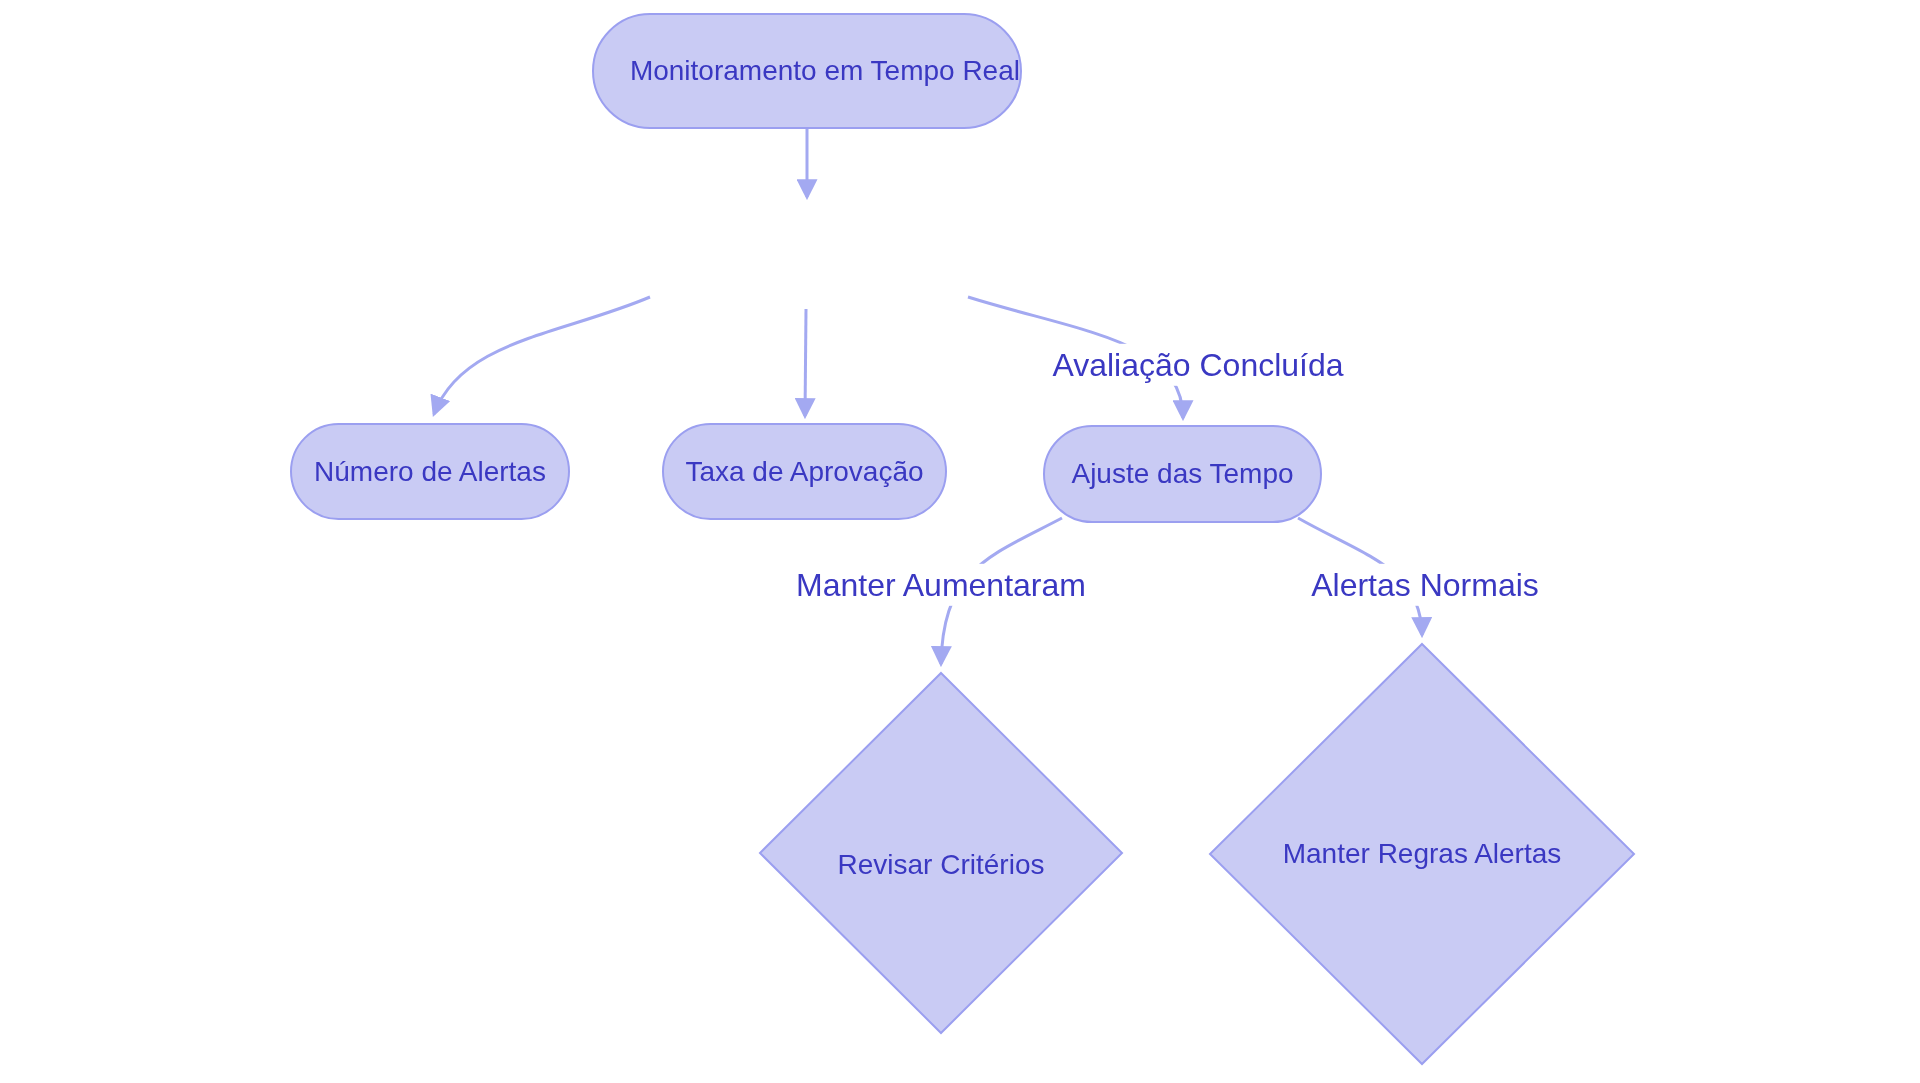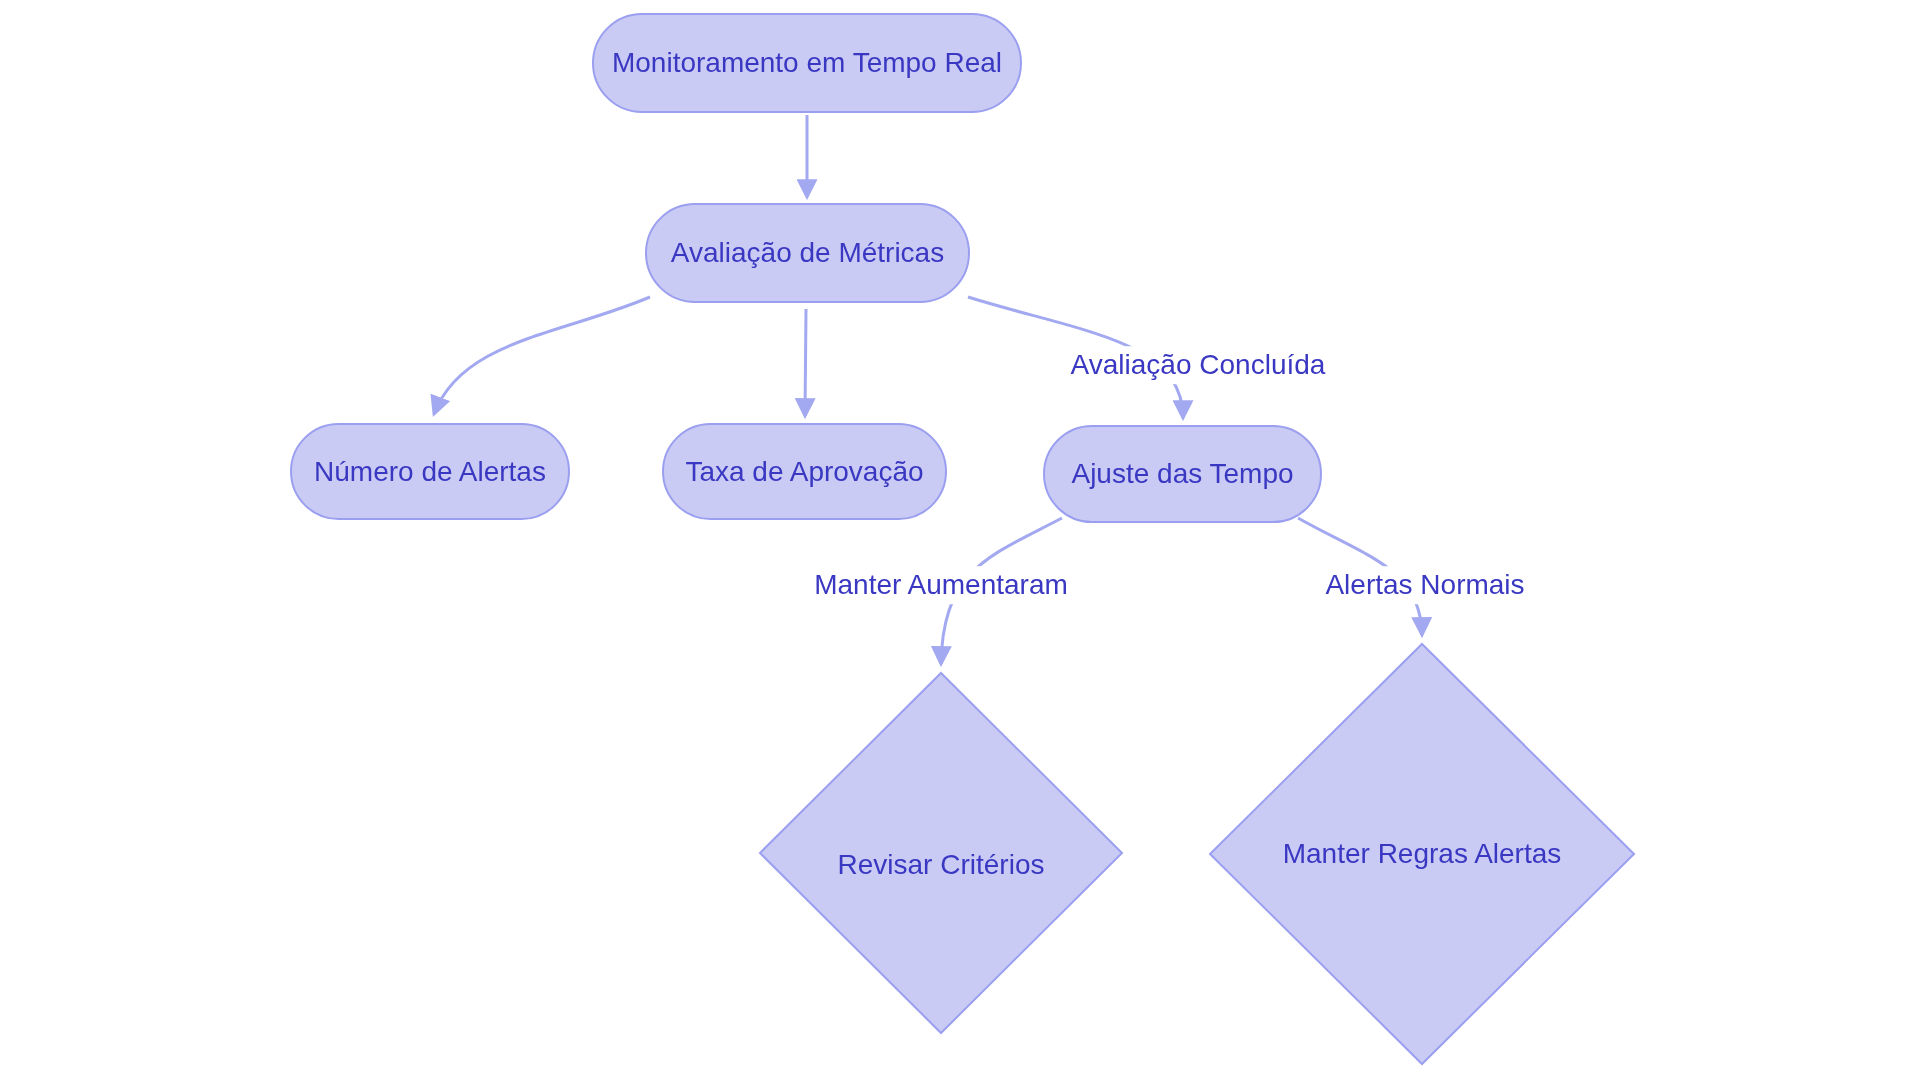--- a/index.html
+++ b/index.html
@@ -49,21 +49,21 @@
     justify-content: center;
     color: var(--text);
     font-size: 28px;
     white-space: nowrap;
   }
   .edge-label {
     position: absolute;
     transform: translate(-50%, -50%);
     background: var(--bg);
     color: var(--text);
-    font-size: 28px;
+    font-size: 32px;
     line-height: 1.2;
     padding: 2px 8px;
     white-space: nowrap;
   }
   .diamond-label {
     position: absolute;
     transform: translate(-50%, -50%);
     color: var(--text);
     font-size: 28px;
     white-space: nowrap;
@@ -85,27 +85,24 @@
     <path class="edge" d="M 650 297 C 560 335, 462 340, 434 414" marker-end="url(#arrow)"></path>
     <path class="edge" d="M 806 309 L 805 416" marker-end="url(#arrow)"></path>
     <path class="edge" d="M 968 297 C 1080 332, 1183 340, 1183 418" marker-end="url(#arrow)"></path>
     <path class="edge" d="M 1062 518 C 990 556, 943 568, 941 664" marker-end="url(#arrow)"></path>
     <path class="edge" d="M 1298 518 C 1365 556, 1421 568, 1422 635" marker-end="url(#arrow)"></path>
 
     <polygon class="diamond" points="941,673 1122,853 941,1033 760,853"></polygon>
     <polygon class="diamond" points="1422,644 1634,854 1422,1064 1210,854"></polygon>
   </svg>
 
-  <div class="pill" style="left:592px; top:13px; width:430px; height:100px;">
+  <div class="pill" style="left:592px; top:13px; width:430px; height:116px;justify-content:flex-end;">
     <span>Monitoramento em Tempo Real</span>
   </div>
 
-  <div class="pill" style="left:645px; top:203px; width:325px; height:100px;">
-    <span>Avaliação de Métricas</span>
-  </div>
 
   <div class="pill" style="left:662px; top:423px; width:285px; height:97px;">
     <span>Taxa de Aprovação</span>
   </div>
 
   <div class="pill" style="left:290px; top:423px; width:280px; height:97px;">
     <span>Número de Alertas</span>
   </div>
 
   <div class="pill" style="left:1043px; top:425px; width:279px; height:98px;">

